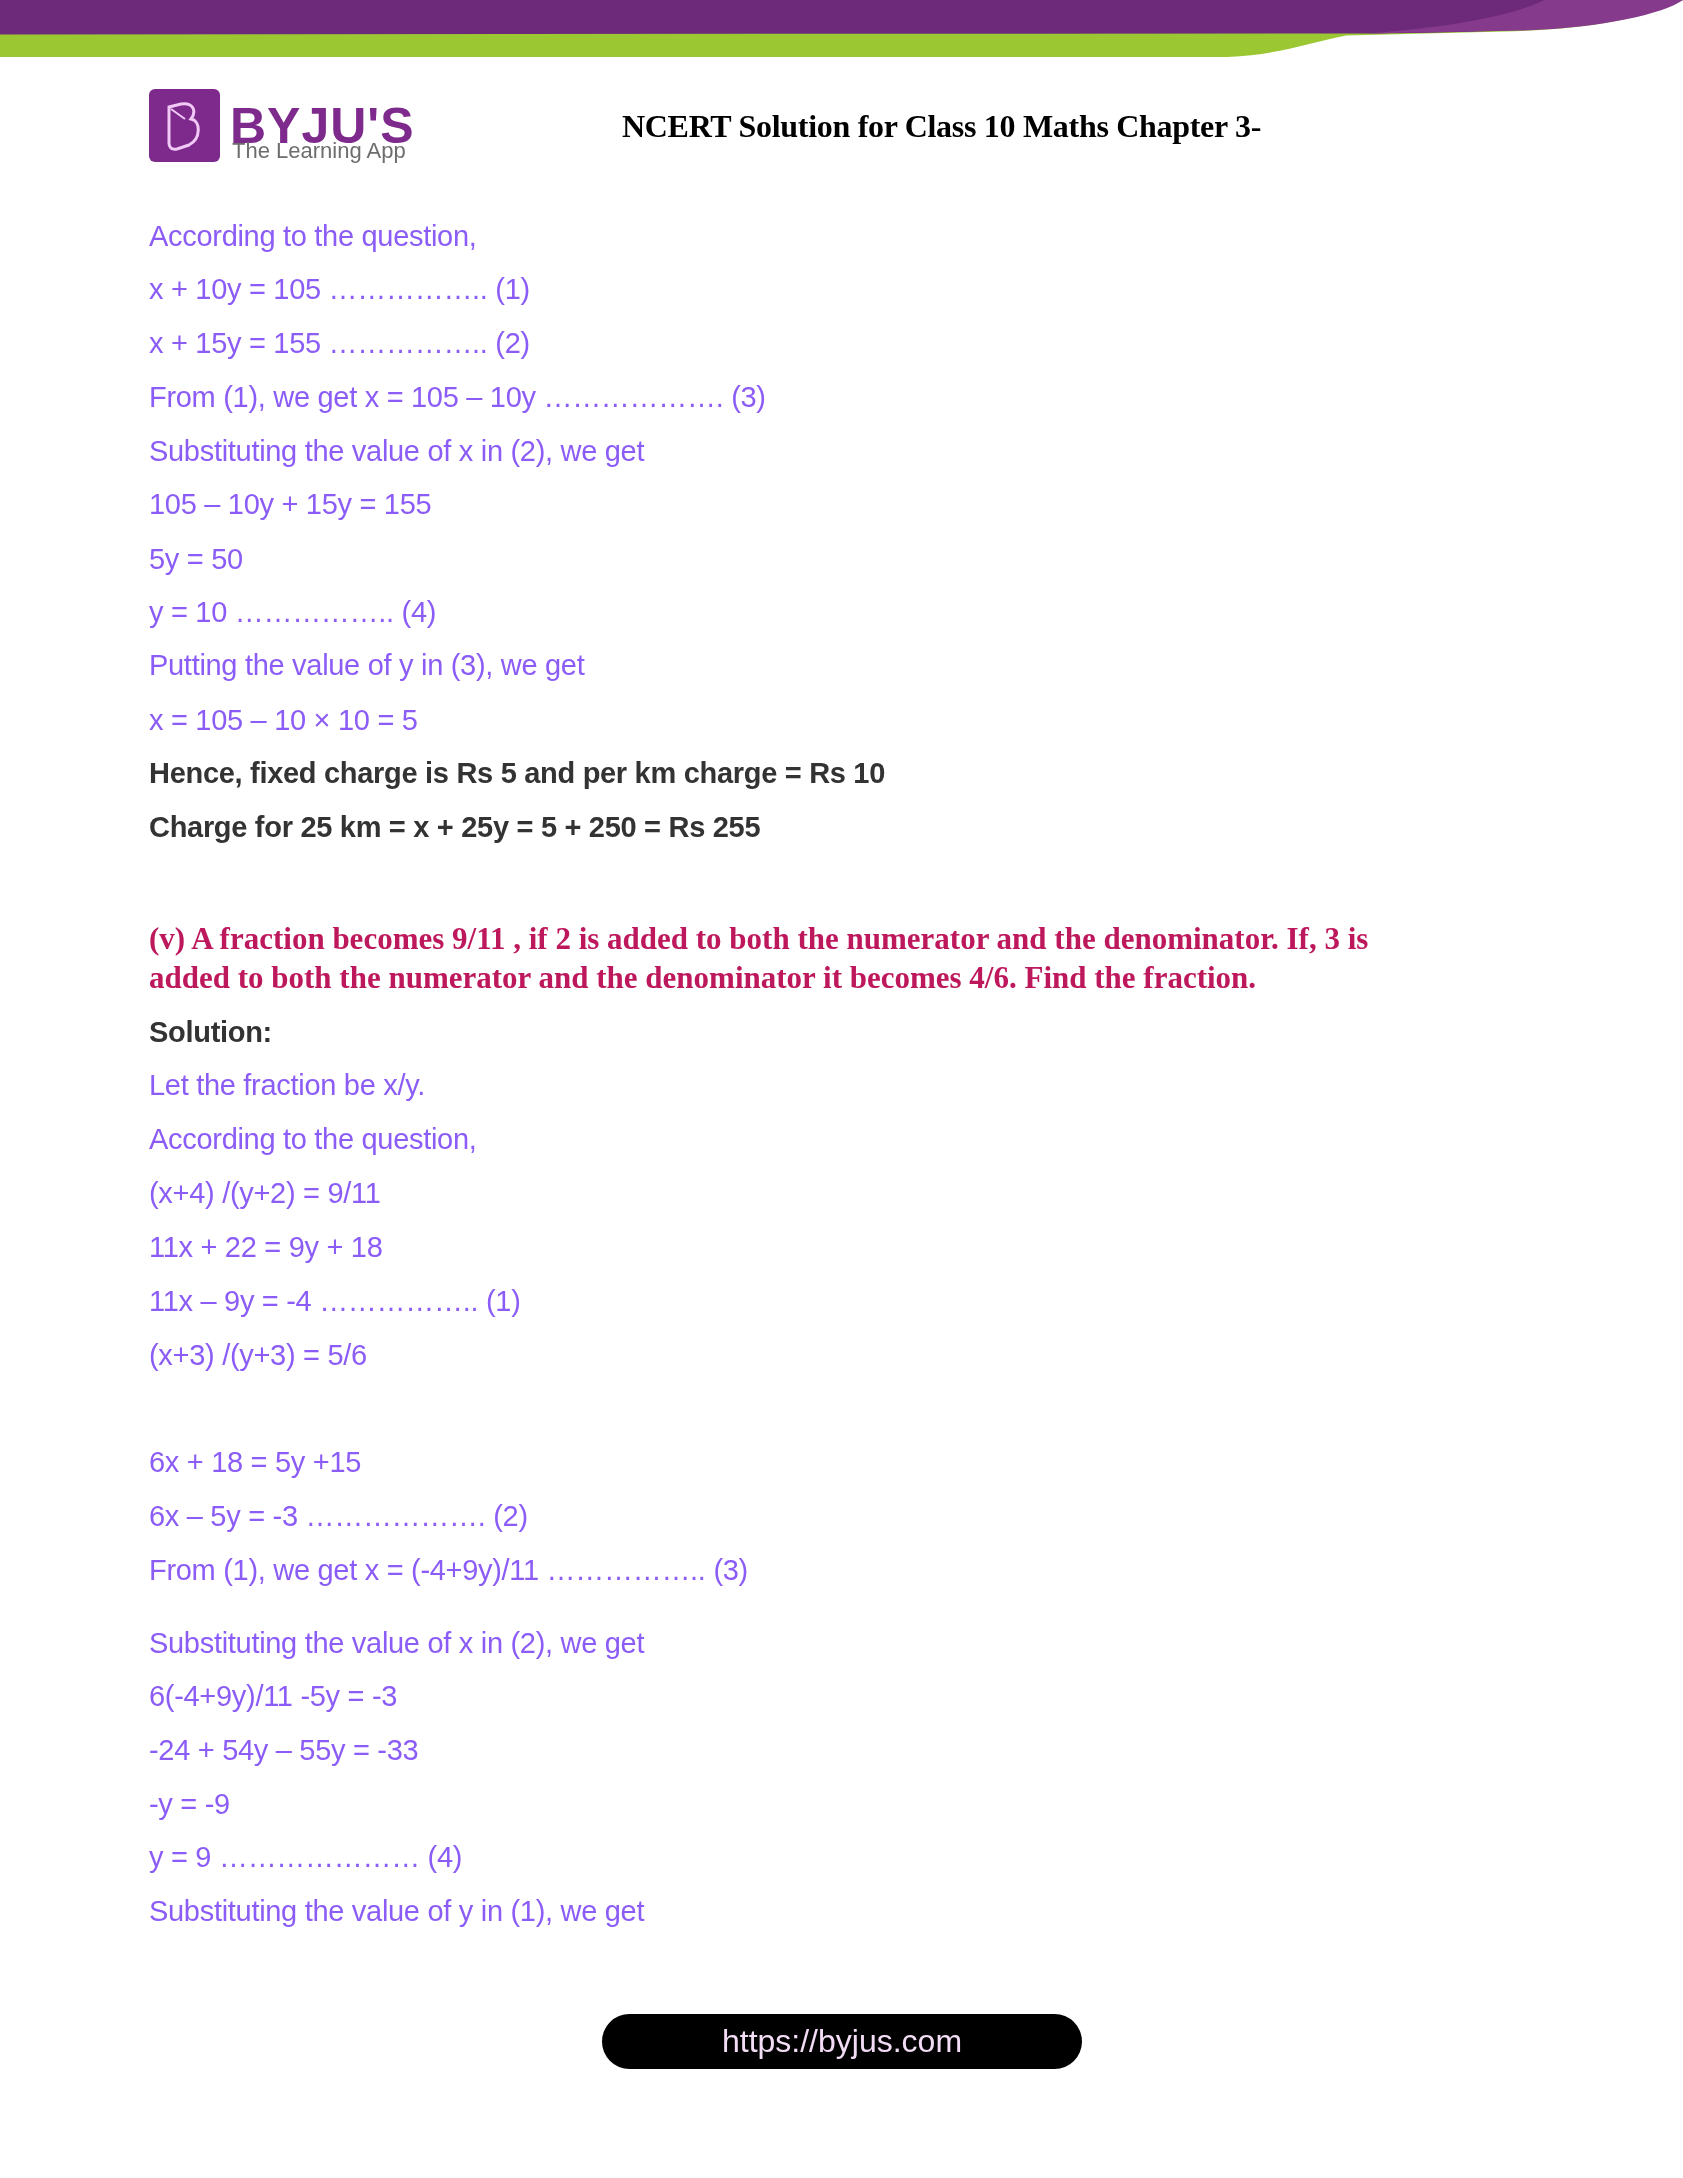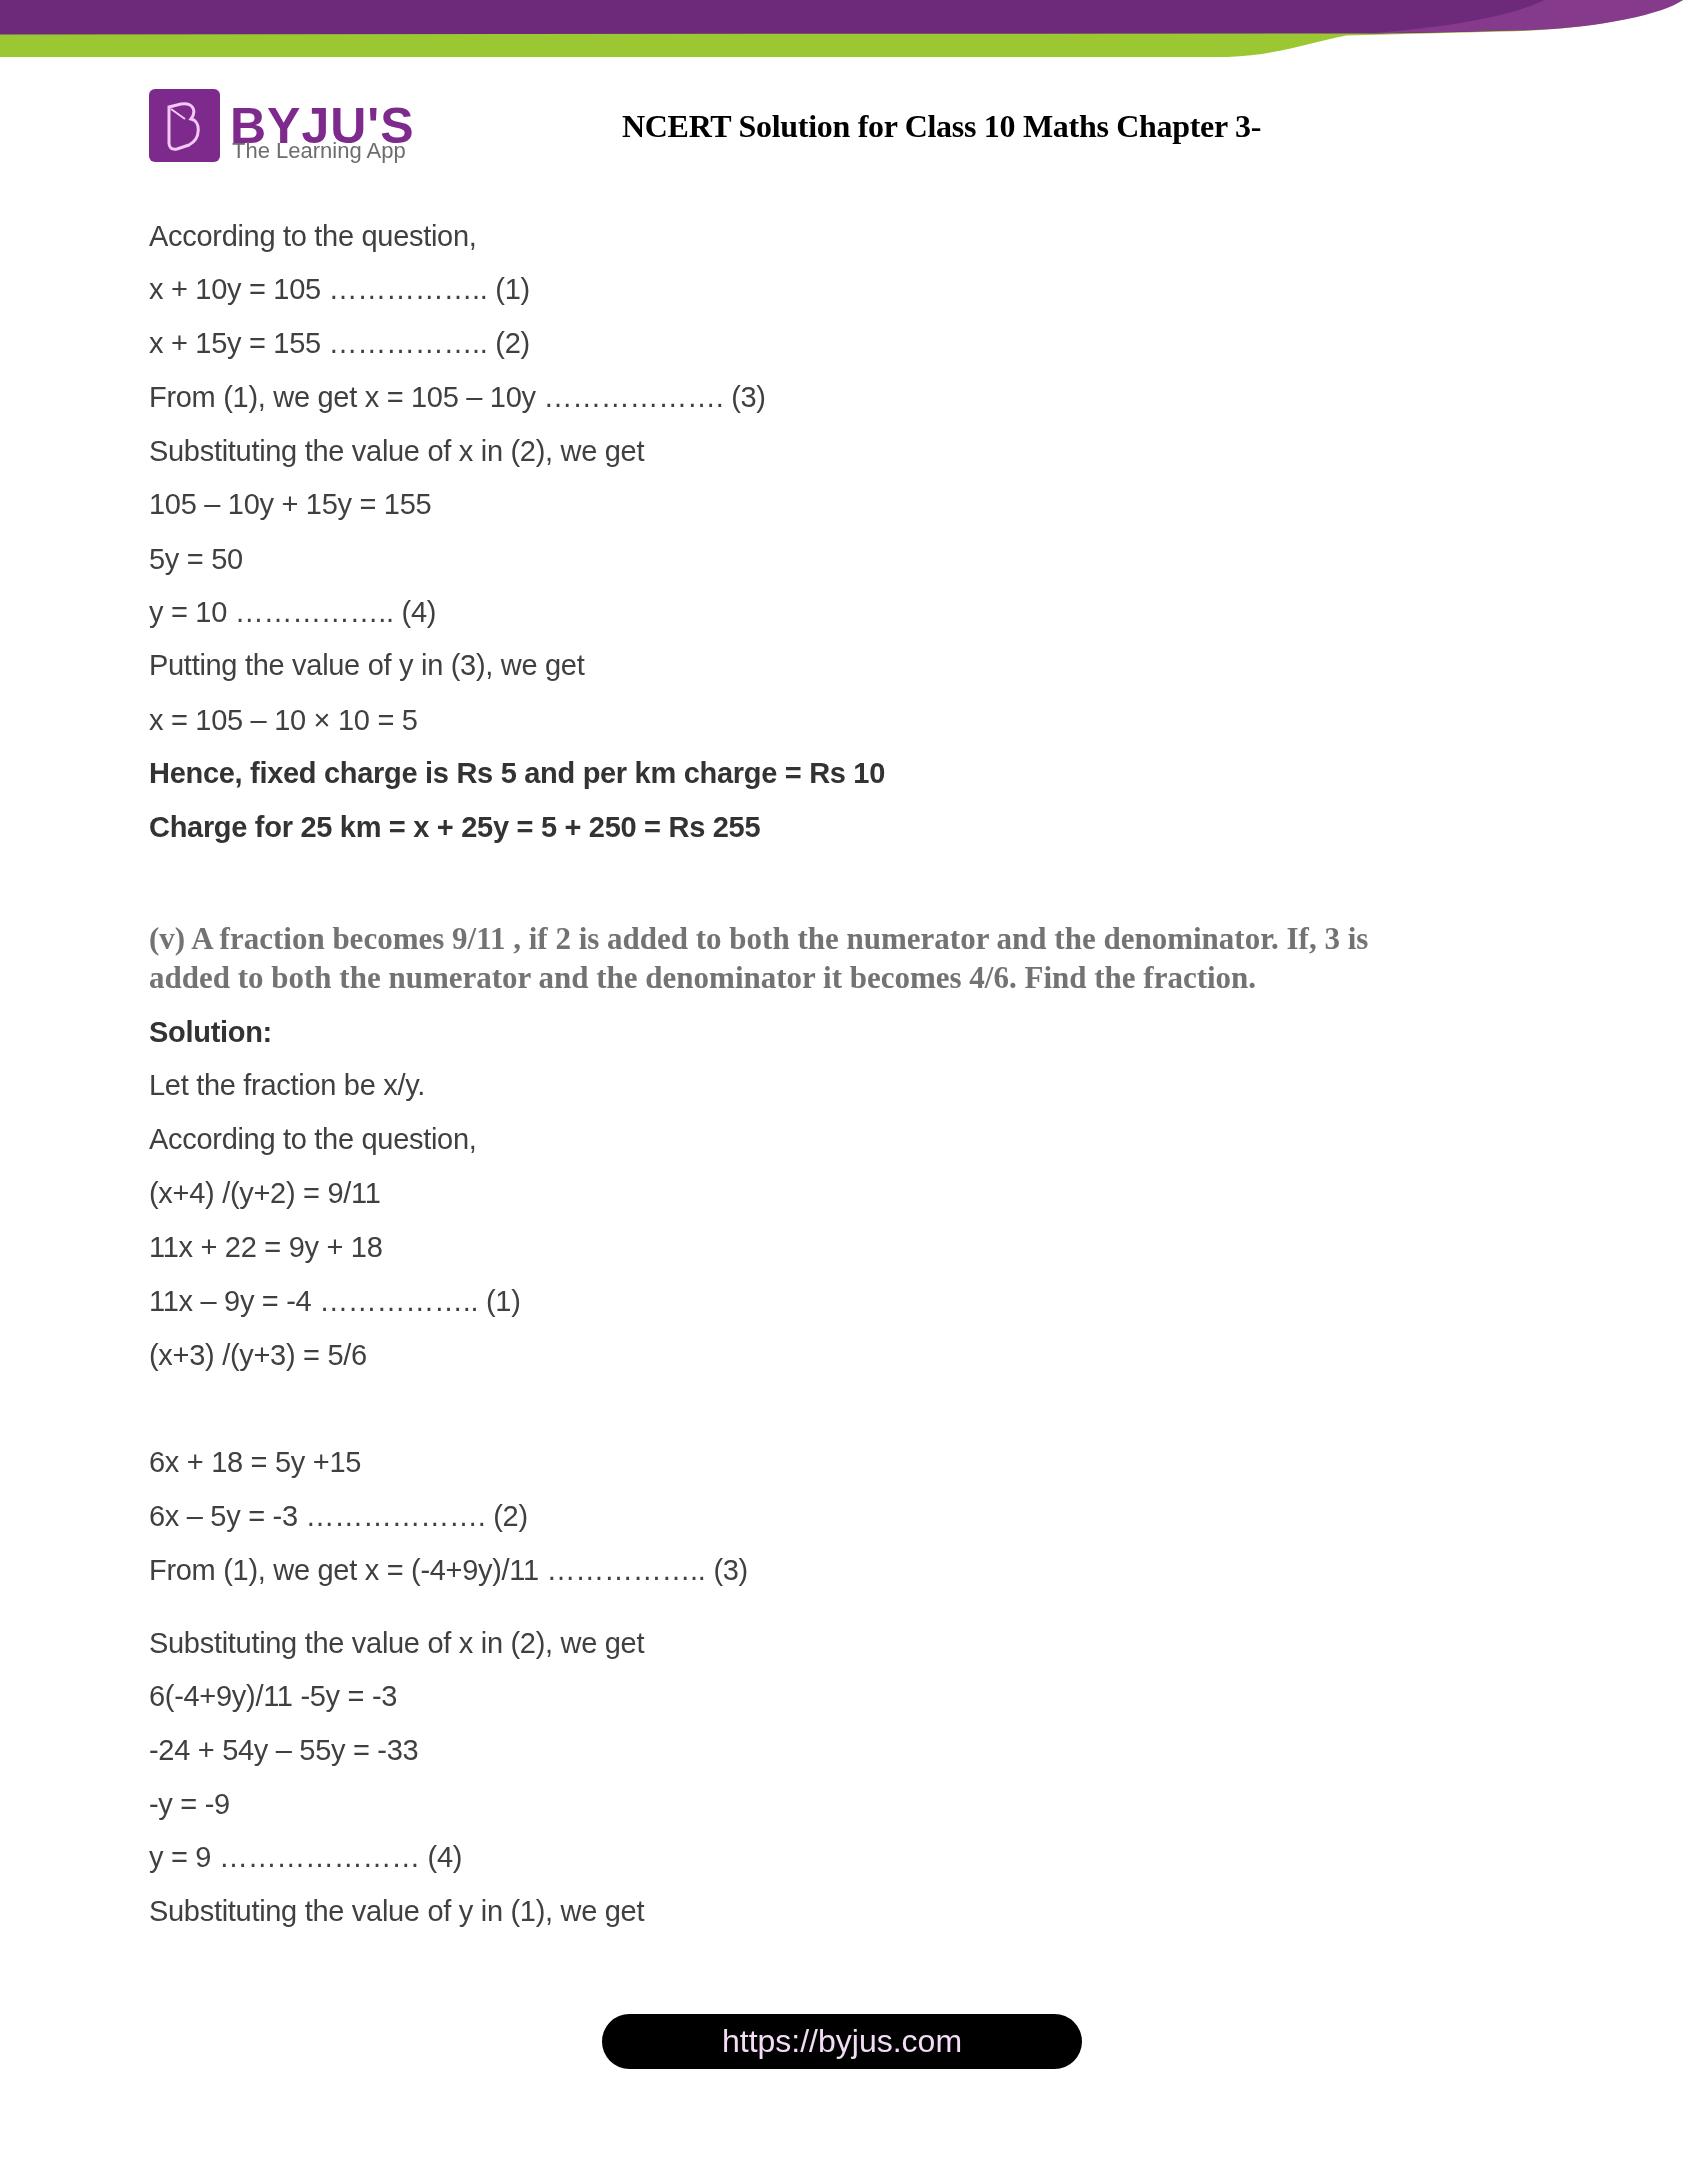--- a/index.html
+++ b/index.html
@@ -24,27 +24,27 @@
     position: absolute; left: 83px; top: 51px; font-size: 22px; color: #6d6d6d;
   }
   .header-title {
     position: absolute; left: 622px; top: 107px; width: 752px;
     font-family: "Liberation Serif", serif; font-weight: bold; font-size: 32px;
     line-height: 39px; color: #000; letter-spacing: -0.3px;
   }
   .content { position: absolute; left: 149px; top: 0; width: 1406px; }
   .line {
     position: absolute; left: 0; white-space: nowrap;
-    font-size: 29px; color: #404040; letter-spacing: -0.3px;
+    font-size: 29px; color: #8b5cf6; letter-spacing: -0.3px;
   }
   .line.bold { font-weight: bold; color: #333; }
   .question {
     position: absolute; left: 0; width: 1317px;
     font-family: "Liberation Serif", serif; font-weight: bold; font-size: 31px;
-    line-height: 39px; color: #737373;
+    line-height: 39px; color: #be185d;
   }
   .footer-pill {
     position: absolute; left: 602px; top: 2014px; width: 480px; height: 55px;
     background: #000000; border-radius: 28px; text-align: center;
   }
   .footer-pill span {
     display: inline-block; line-height: 55px; font-size: 32px; color: #f3dcf6;
   }
 </style>
 </head>

